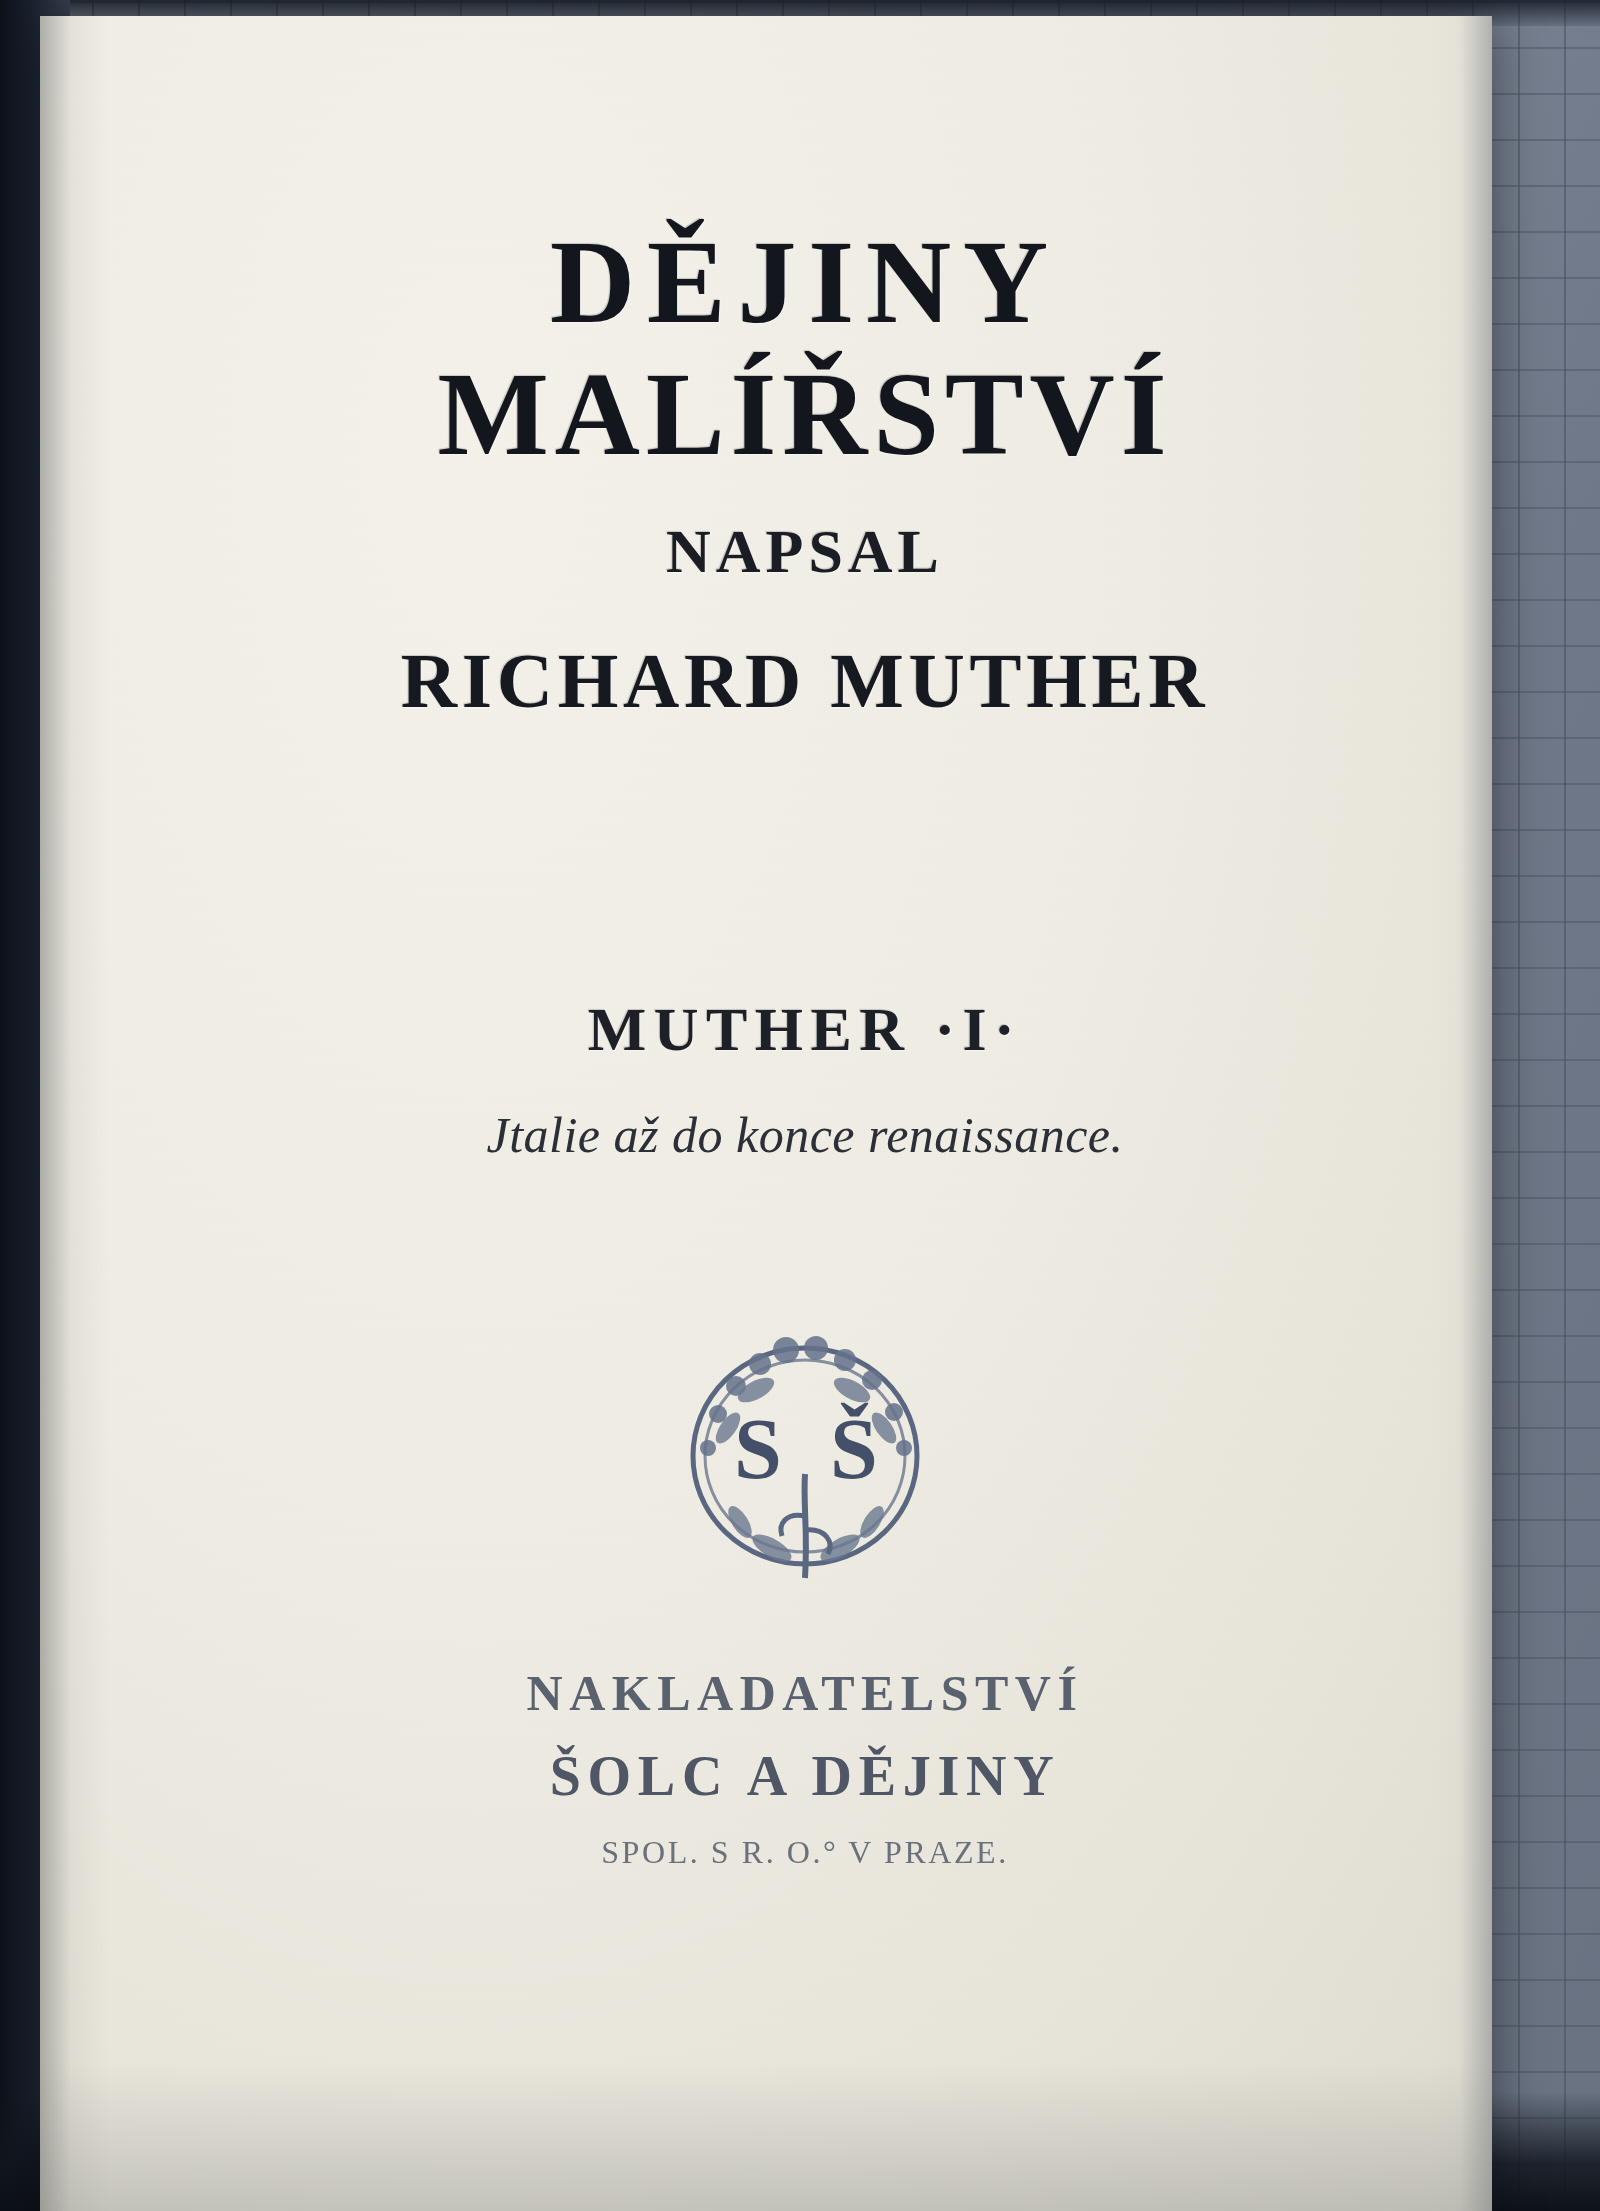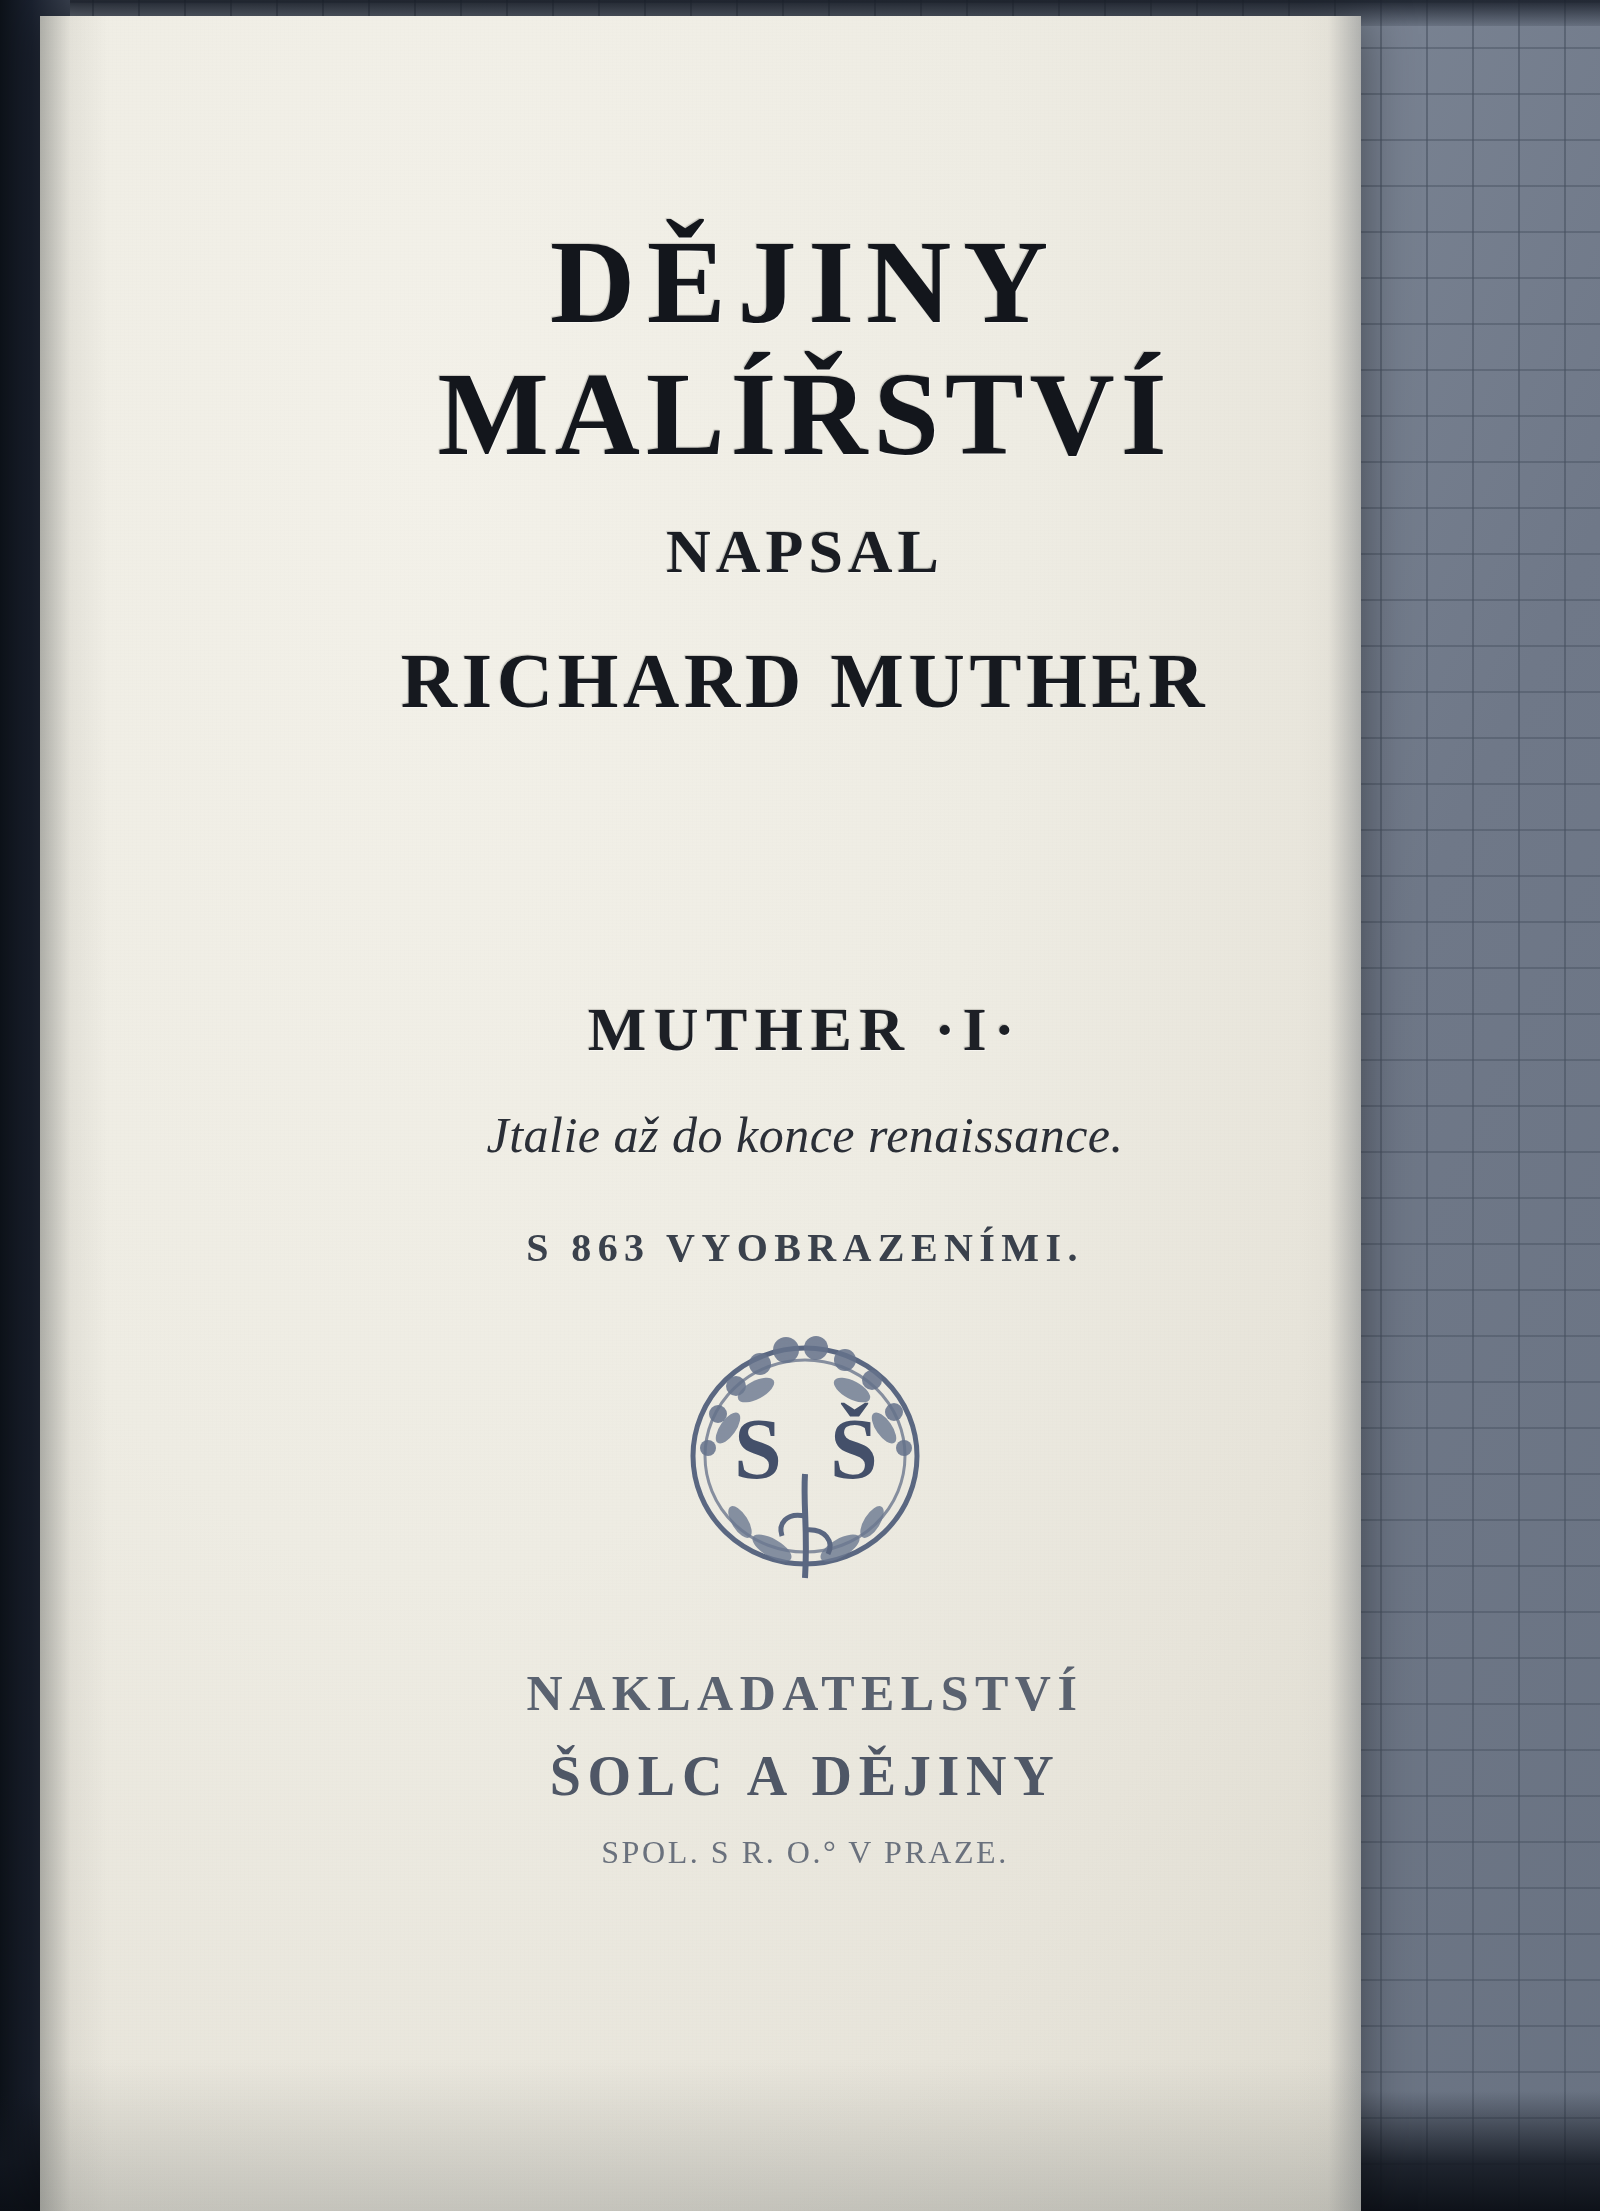--- a/index.html
+++ b/index.html
@@ -47,21 +47,21 @@
     left: 0; right: 0; top: 0;
     height: 26px;
     background: linear-gradient(180deg, rgba(25,31,42,0.9) 0%, rgba(60,68,82,0.25) 100%);
   }
 
   
   #page {
     position: absolute;
     left: 40px;
     top: 16px;
-    width: 1321px;
+    width: 1452px;
     height: 2195px;
     background:
       radial-gradient(ellipse at 30% 20%, #f3f1e9 0%, #eeece3 45%, #e7e4da 75%, #dedbd0 100%);
     box-shadow: 0 0 50px rgba(0,0,0,0.45);
   }
   
   .page-gutter {
     position: absolute;
     left: 0; top: 0; bottom: 0;
     width: 68px;
@@ -237,21 +237,20 @@
       <div class="t-main line-napsal">NAPSAL</div>
 
       <div class="t-main line-author">RICHARD MUTHER</div>
 
 
 
       <div class="t-main line-volume">MUTHER ·I·</div>
 
       <div class="line-subtitle">Jtalie až do konce renaissance.</div>
 
-      <div class="line-illus">S 863 VYOBRAZENÍMI.</div>
 
       <div class="logo-wrap">
         <svg width="330" height="300" viewBox="0 0 330 300">
           <g fill="none" stroke="#5a6781" stroke-width="5">
 
             <ellipse cx="165" cy="140" rx="112" ry="108"></ellipse>
             <ellipse cx="165" cy="140" rx="100" ry="96" stroke-width="3" opacity="0.7"></ellipse>
           </g>
 
           <g fill="#65728b" opacity="0.85">

